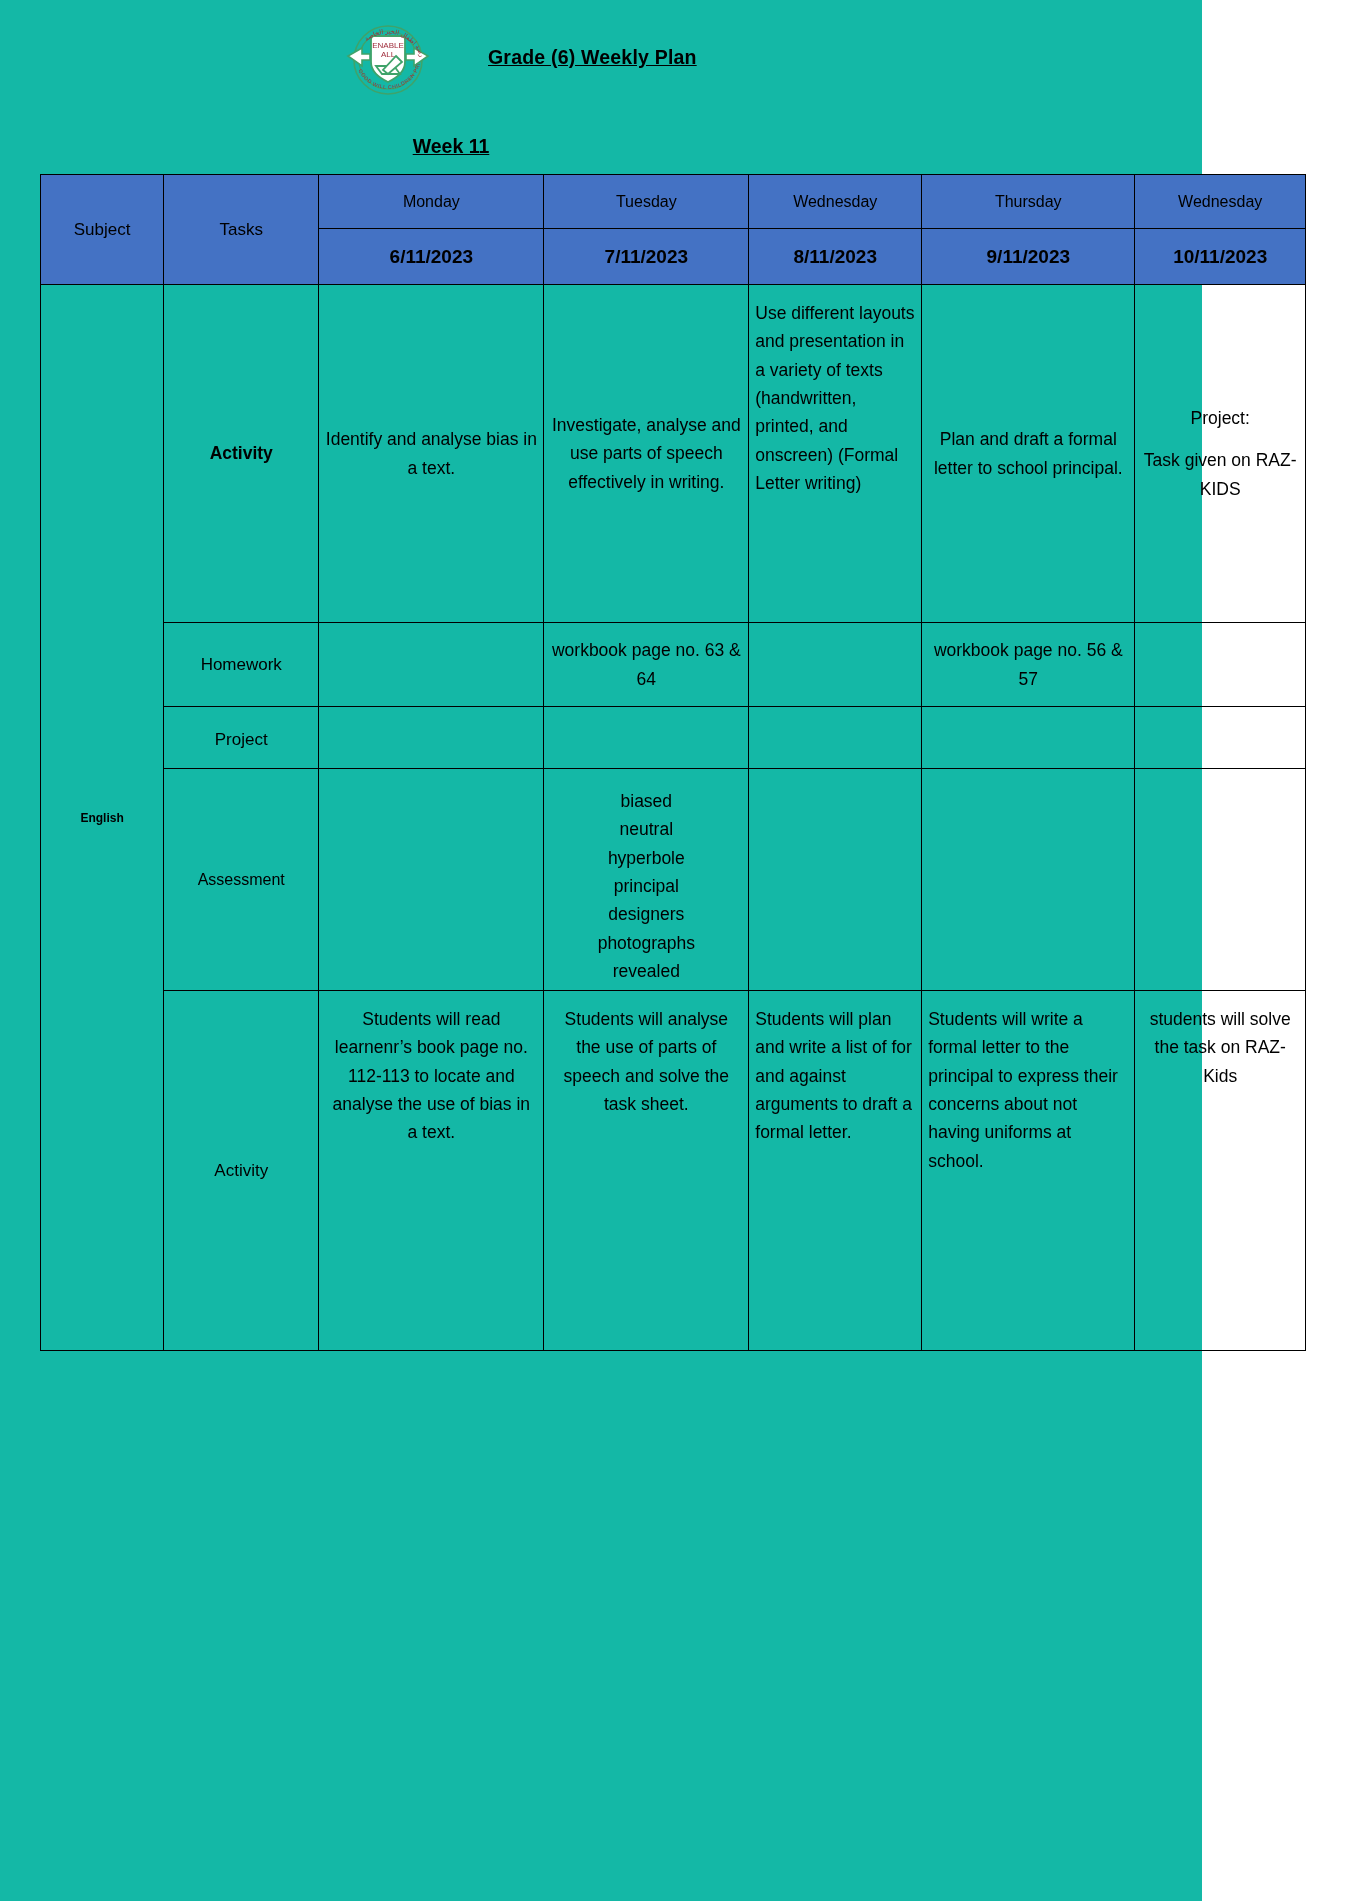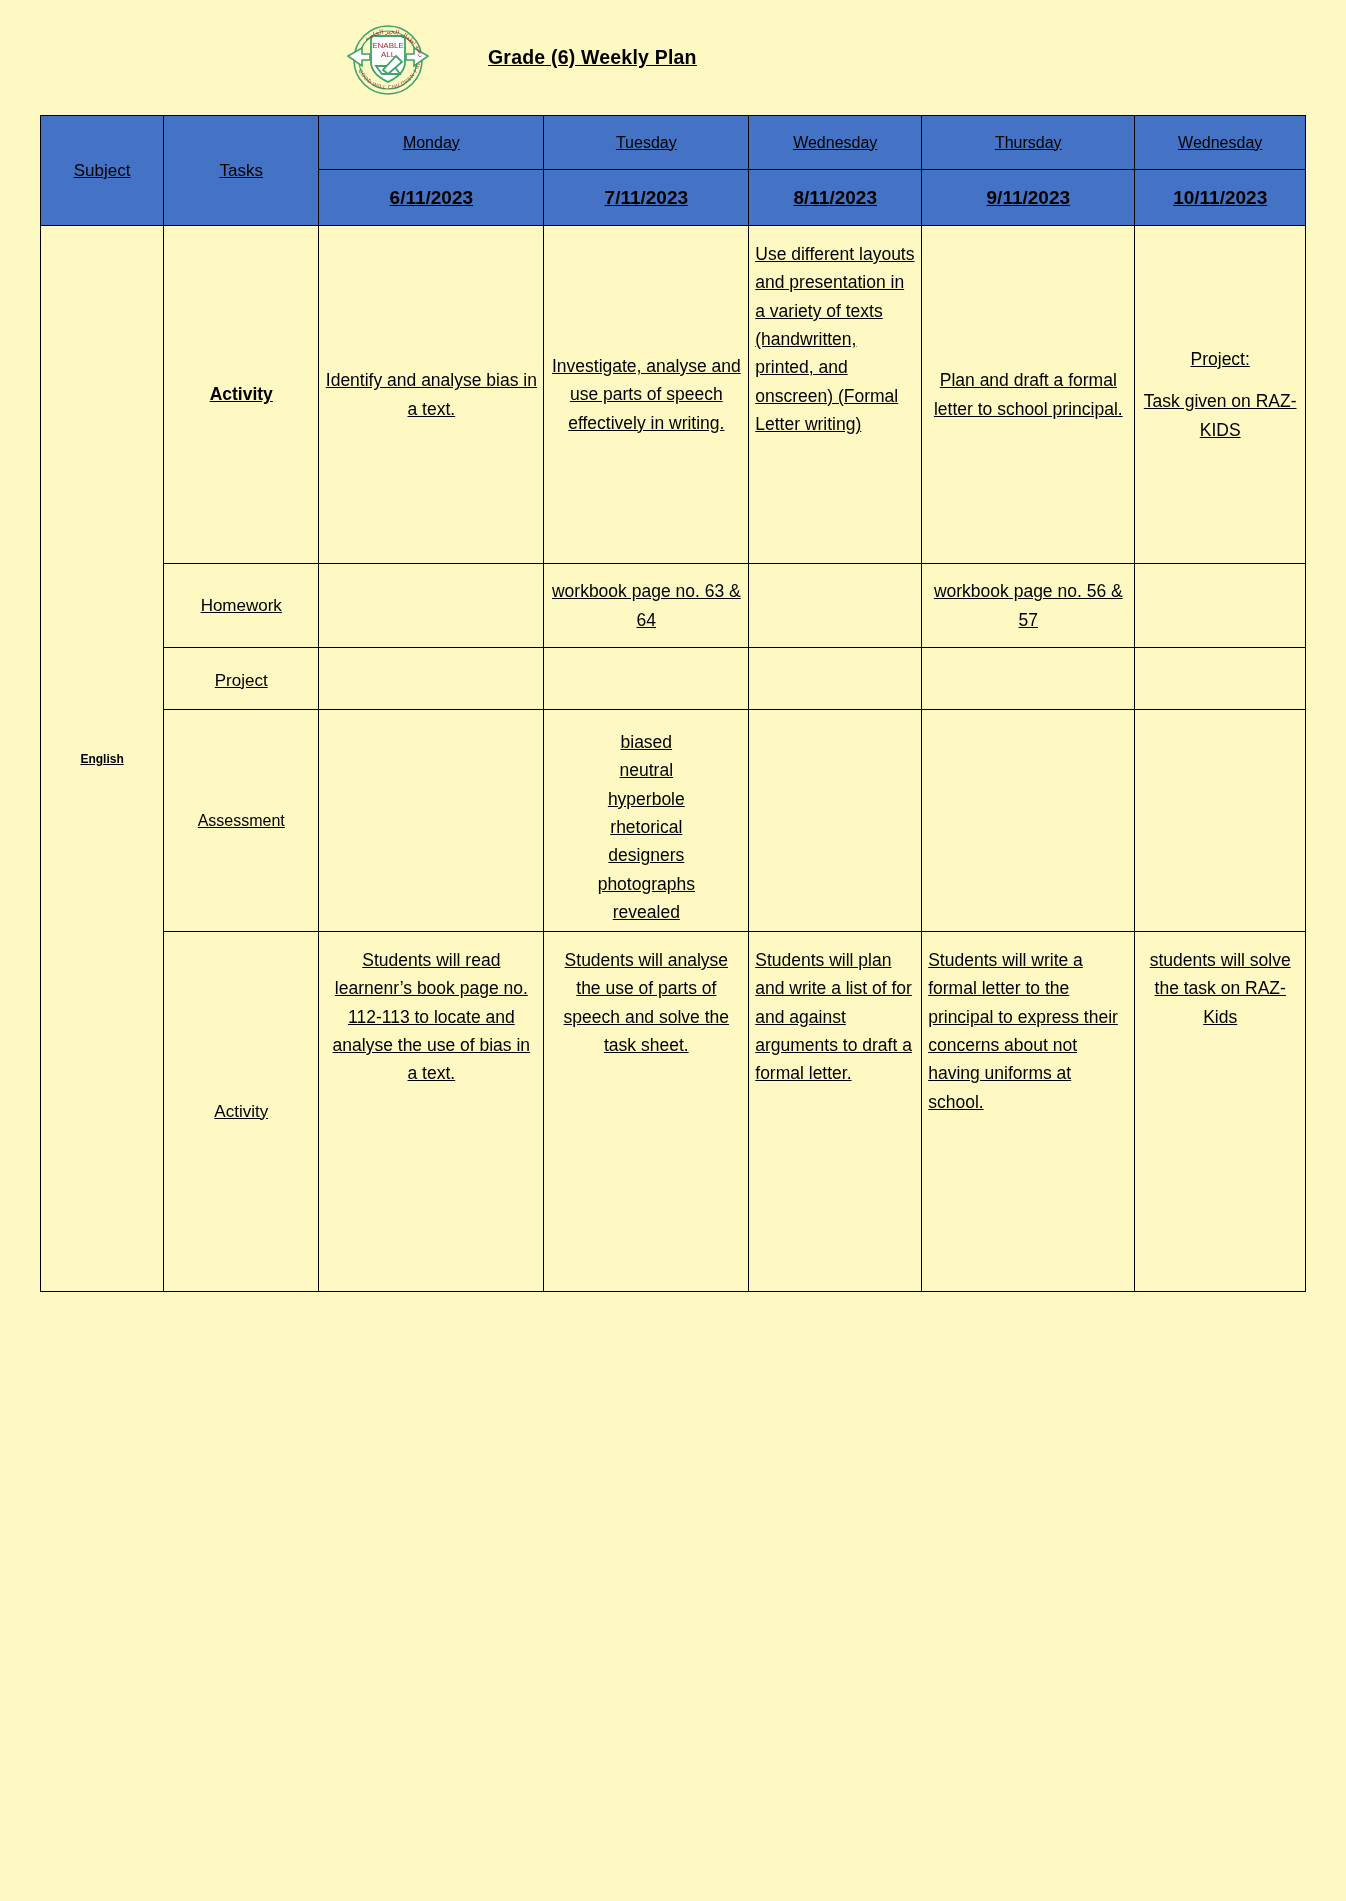--- a/index.html
+++ b/index.html
@@ -11,25 +11,24 @@
   body {
     width: 1346px;
     height: 1901px;
     font-family: "Liberation Sans", sans-serif;
     color: #000000;
     position: relative;
     overflow: hidden;
   }
 
   .page {
-    width: 1346px;
+    width: 1202px;
     height: 1901px;
     position: relative;
-    background: #fef9c3;
-    text-decoration: underline;
+    background: #14b8a6;
   }
 
   
   .doc-header {
     position: relative;
     height: 115px;
     display: flex;
     align-items: center;
     justify-content: flex-start;
     padding-left: 336px;
@@ -186,20 +185,21 @@
 
         <path id="arcBottom" d="M20 58 A33 33 0 0 0 84 58" fill="none"></path>
         <text font-family="Liberation Sans, sans-serif" font-size="5.2" fill="#9E2B3A" letter-spacing="0.6">
           <textPath href="#arcBottom" startOffset="8%">GOOD WILL CHILDREN PRIVATE SCHOOL</textPath>
         </text>
       </svg>
     </div>
     <div class="doc-title">Grade (6) Weekly Plan</div>
   </div>
 
+  <div class="week-line"> Week 11</div>
 
   <div class="plan-wrap">
     <table class="plan">
       <colgroup>
         <col class="c-subject">
           <col class="c-tasks">
           <col class="c-mon">
         <col class="c-tue">
           <col class="c-wed">
           <col class="c-thu">
@@ -258,21 +258,21 @@
         </tr>
 
         <tr class="row-assessment">
           <td class="task-cell" style="font-size:16px">Assessment</td>
           <td class="body-cell"></td>
           <td class="body-cell topalign">
             <div class="assess-list">
                 <div>biased</div>
                 <div>neutral</div>
                 <div>hyperbole</div>
-                <div>rhetorical</div>
+                <div>principal</div>
                 <div>designers</div>
                 <div>photographs</div>
                 <div>revealed</div>
               </div>
           </td>
           <td class="body-cell"></td>
           <td class="body-cell"></td>
           <td class="body-cell"></td>
         </tr>
 

